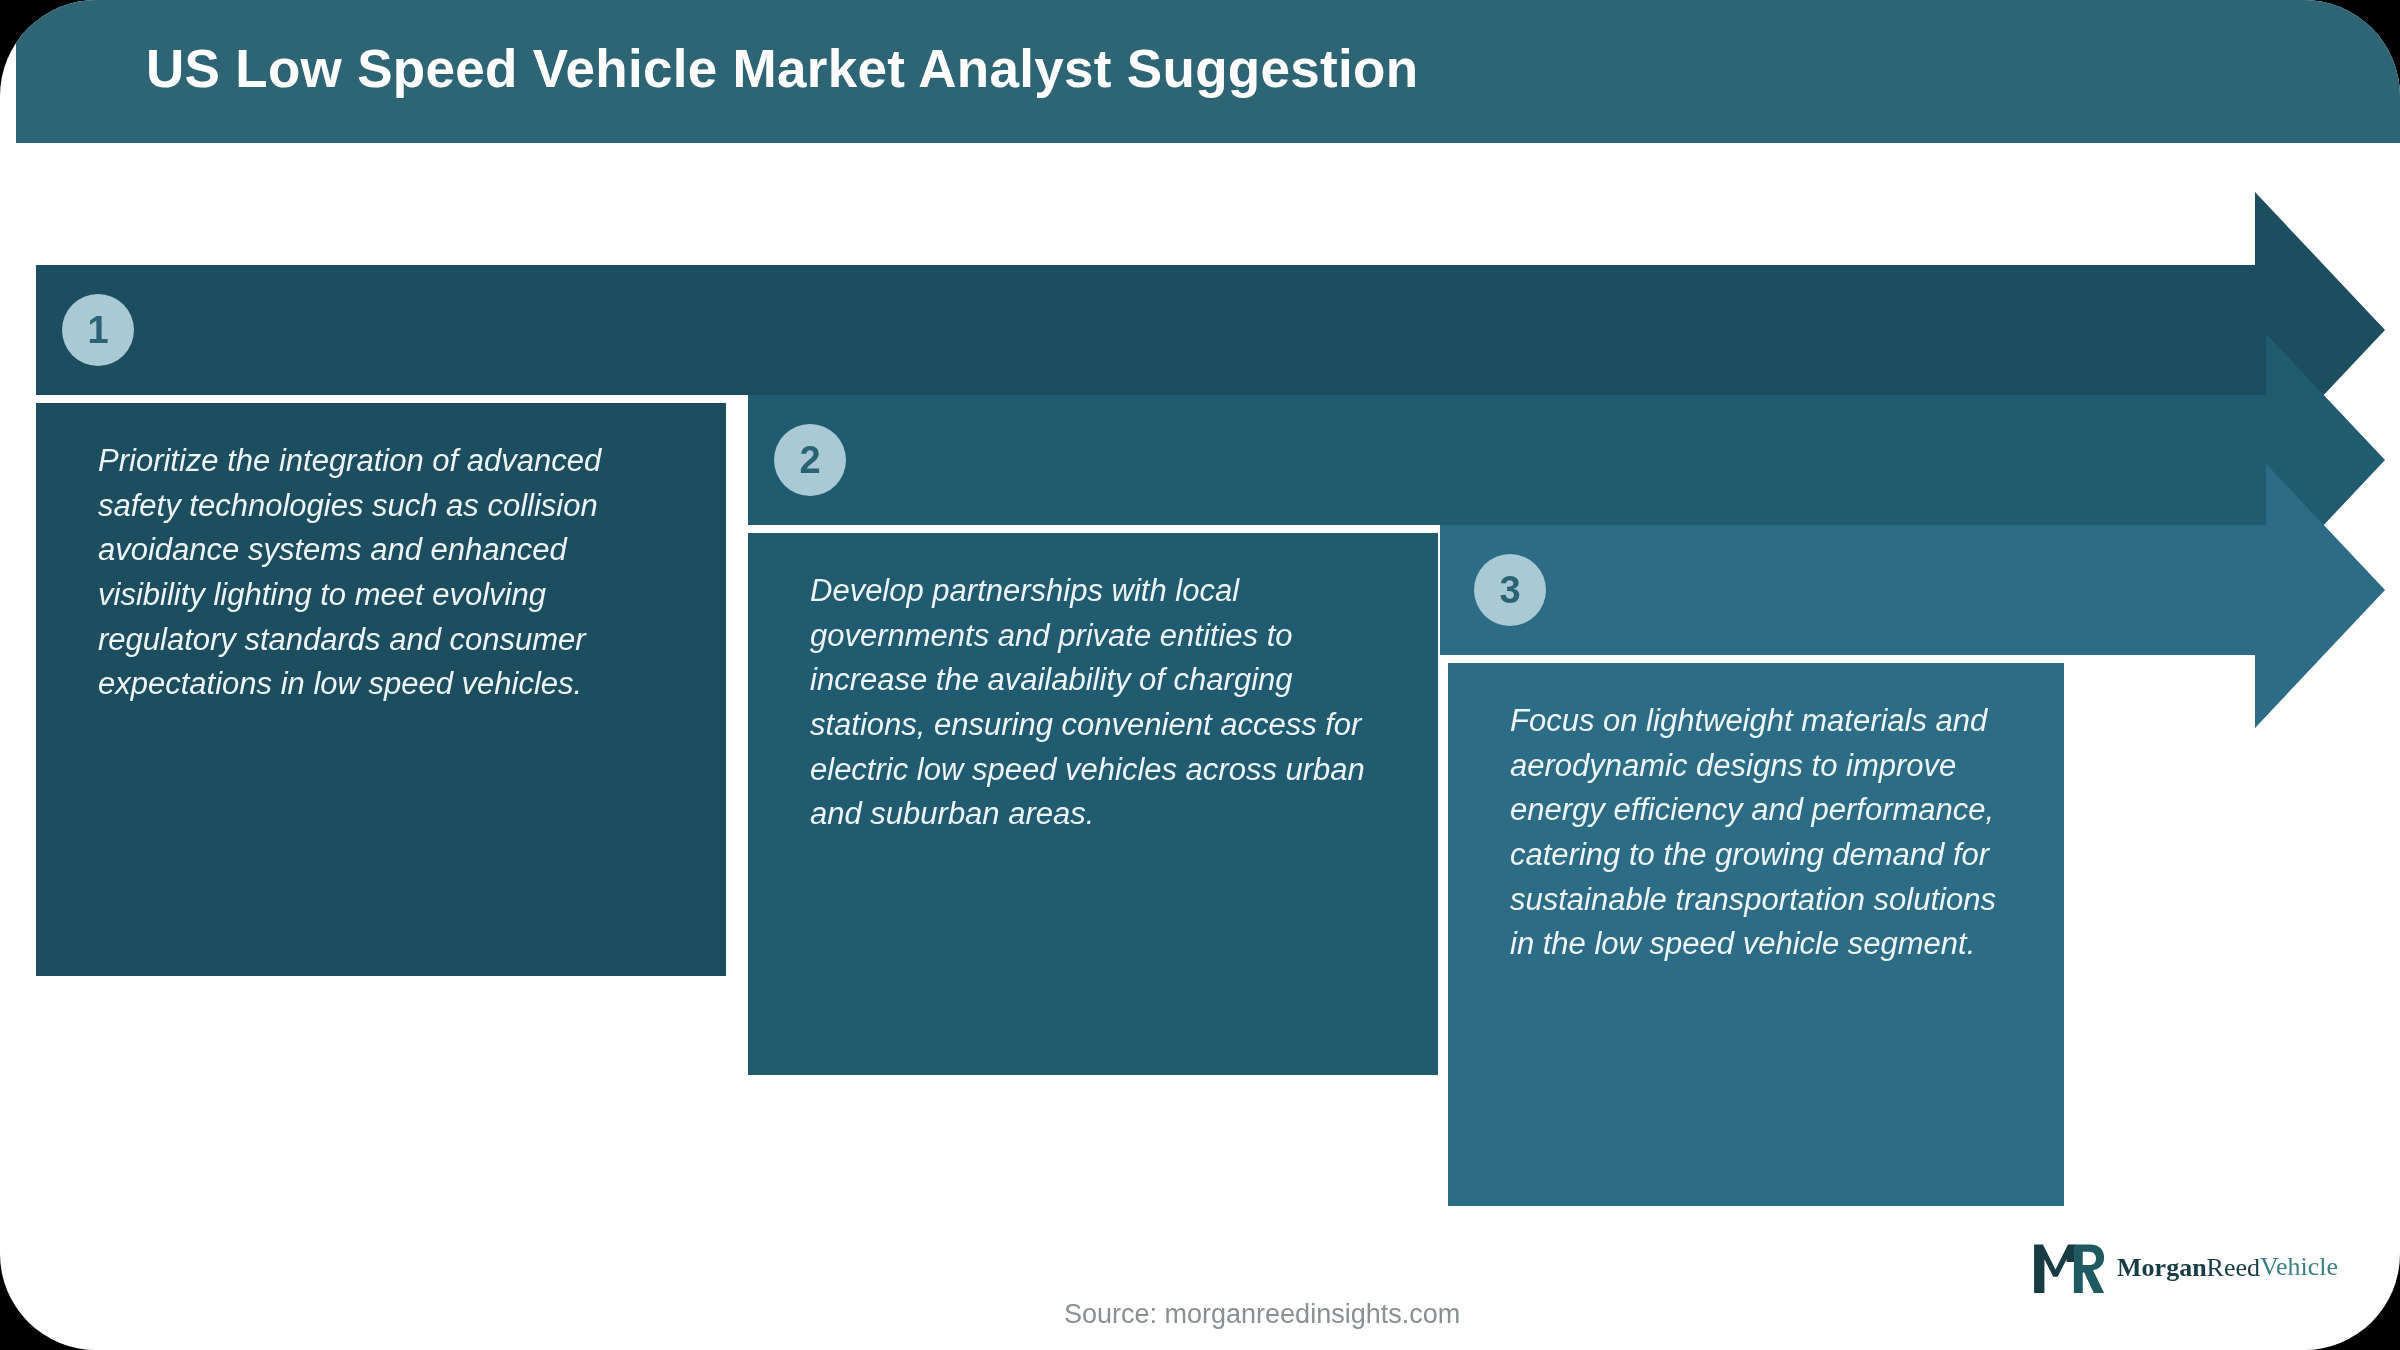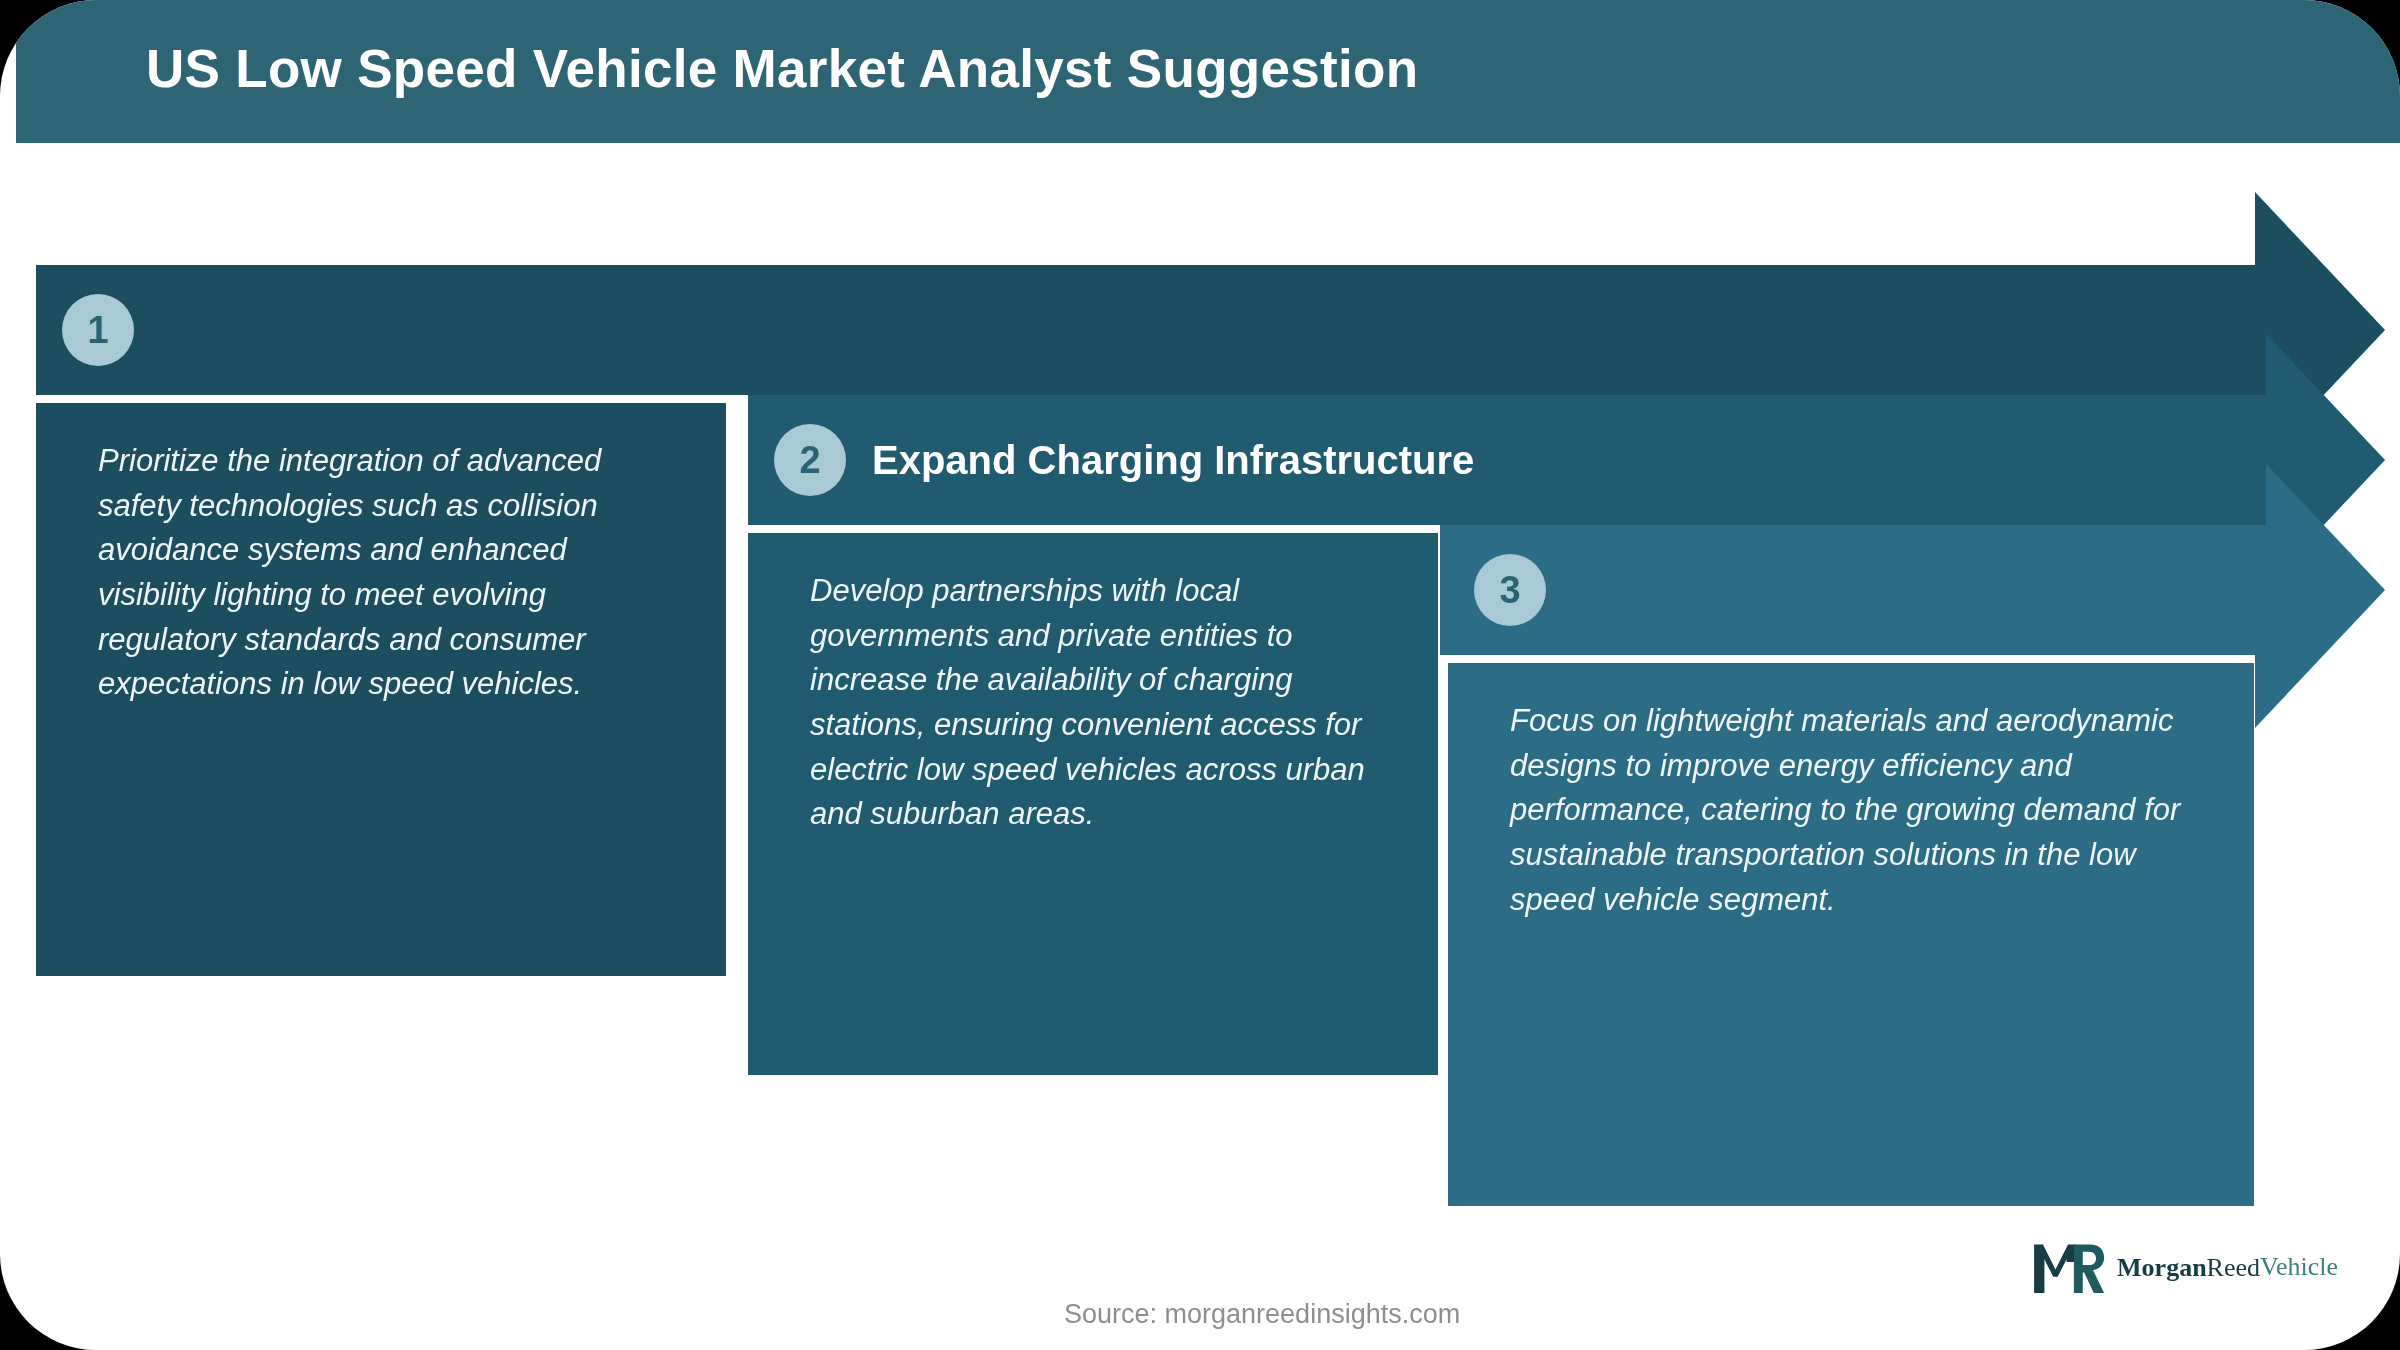--- a/index.html
+++ b/index.html
@@ -163,32 +163,31 @@
       <div class="num-circle">1</div>
     </div>
     <div class="body-card c-dark" style="left:36px; top:403px; width:690px; height:573px;">
       <div class="body-text">Prioritize the integration of advanced safety technologies such as collision avoidance systems and enhanced visibility lighting to meet evolving regulatory standards and consumer expectations in low speed vehicles.</div>
     </div>
   </div>
 
   <div class="step">
     <div class="banner c-mid" style="left:748px; top:395px; width:1518px; height:130px;">
       <div class="num-circle">2</div>
-      <div class="step-title">Expand Charging Infrastructure</div>
     </div>
     <div class="body-card c-mid" style="left:748px; top:533px; width:690px; height:542px;">
       <div class="body-text">Develop partnerships with local governments and private entities to increase the availability of charging stations, ensuring convenient access for electric low speed vehicles across urban and suburban areas.</div>
     </div>
   </div>
 
   <div class="step">
     <div class="banner c-light" style="left:1448px; top:525px; width:818px; height:130px;">
       <div class="num-circle">3</div>
     </div>
-    <div class="body-card c-light" style="left:1448px; top:663px; width:806px; height:543px;">
+    <div class="body-card c-light" style="left:1448px; top:663px; width:616px; height:543px;">
       <div class="body-text">Focus on lightweight materials and aerodynamic designs to improve energy efficiency and performance, catering to the growing demand for sustainable transportation solutions in the low speed vehicle segment.</div>
     </div>
   </div>
 
   <div id="source-note">Source: morganreedinsights.com</div>
 
   <div id="logo">
     <svg id="logo-mark" viewBox="0 0 100 76">
       <path d="M4 72 L4 6 L16 6 L33 40 L50 6 L60 6 L60 30 L48 30 L48 26 L36 50 L30 50 L18 26 L18 72 Z" fill="#173c44"></path>
       <path d="M58 6 L80 6 C93 6 99 14 99 24 C99 33 93 39 84 41 L99 72 L85 72 L72 44 L70 44 L70 72 L58 72 Z M70 16 L70 34 L79 34 C85 34 88 30 88 25 C88 20 85 16 79 16 Z" fill="#1f5a60"></path>

